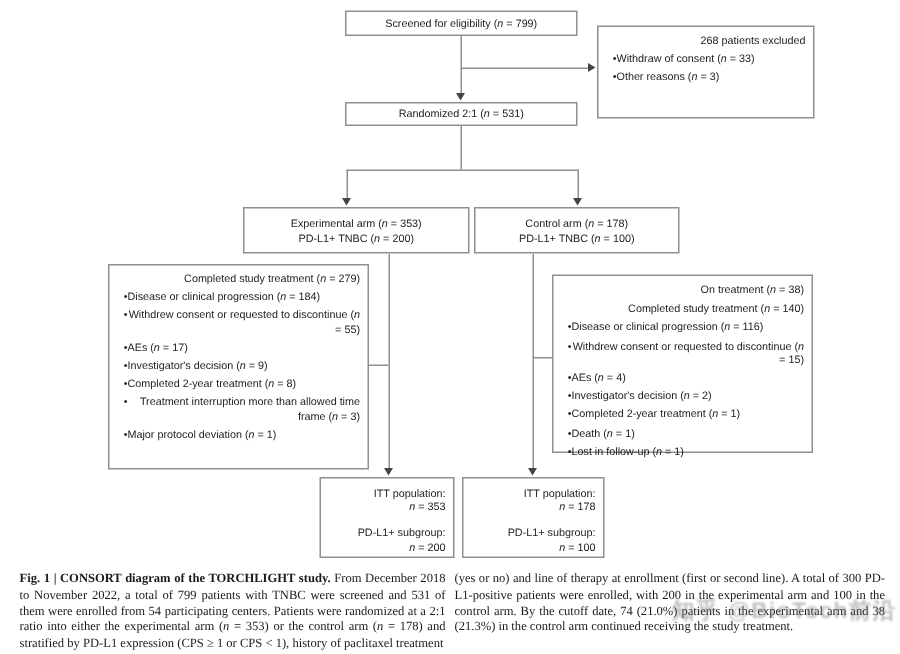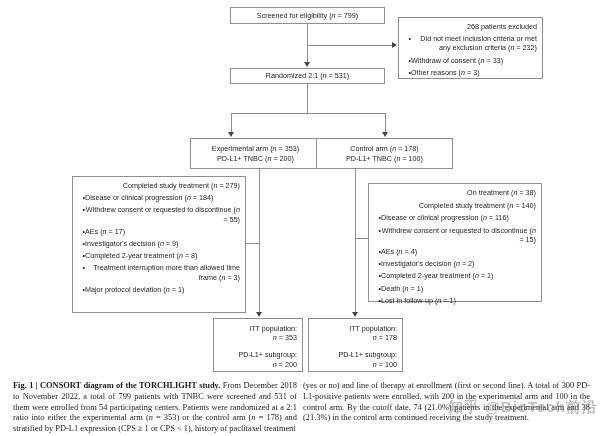--- a/index.html
+++ b/index.html
@@ -62,36 +62,33 @@
   <div class="arr-d" style="left:352px; top:312px;"></div>
 
   <div class="box cbox" style="left:230px; top:7px; width:155px; height:17px;">
     <span>Screened for eligibility (<i>n</i> = 799)</span>
   </div>
 
   <div class="box lbox" style="left:398px; top:17px; width:145px; height:62px;">
     <p class="para" style="margin-bottom:2px;">268 patients excluded</p>
     <ul class="bullets">
       <li>
-          <span>Did not meet inclusion criteria or met any exclusion criteria (<i>n</i> = 232)</span>
-        </li>
-      <li>
           <span>Withdraw of consent (<i>n</i> = 33)</span>
         </li>
       <li>
           <span>Other reasons (<i>n</i> = 3)</span>
         </li>
     </ul>
   </div>
 
   <div class="box cbox" style="left:230px; top:68px; width:155px; height:16px;">
     <span>Randomized 2:1 (<i>n</i> = 531)</span>
   </div>
 
-  <div class="box cbox" style="left:162px; top:138px; width:131px; height:31px;margin-left:28px;">
+  <div class="box cbox" style="left:162px; top:138px; width:151px; height:31px;">
     <span>Experimental arm (<i>n</i> = 353)</span>
     <span>PD-L1+ TNBC (<i>n</i> = 200)</span>
   </div>
 
   <div class="box cbox" style="left:316px; top:138px; width:137px; height:31px;">
     <span>Control arm (<i>n</i> = 178)</span>
     <span>PD-L1+ TNBC (<i>n</i> = 100)</span>
   </div>
 
   <div class="box lbox" style="left:72px; top:176px; width:174px; height:137px;">

